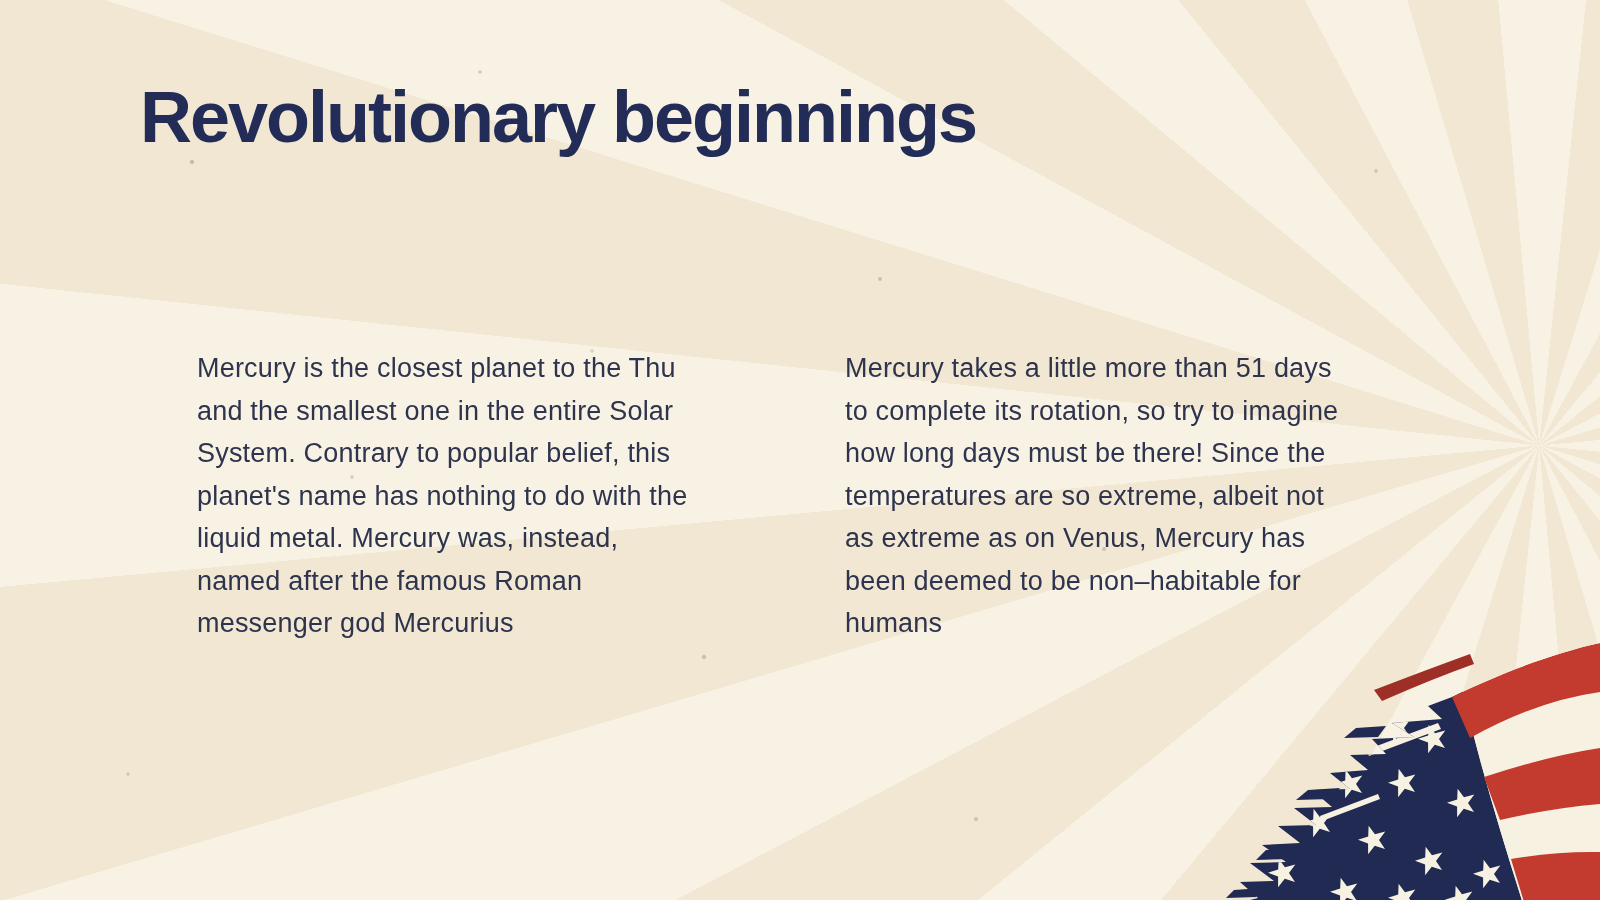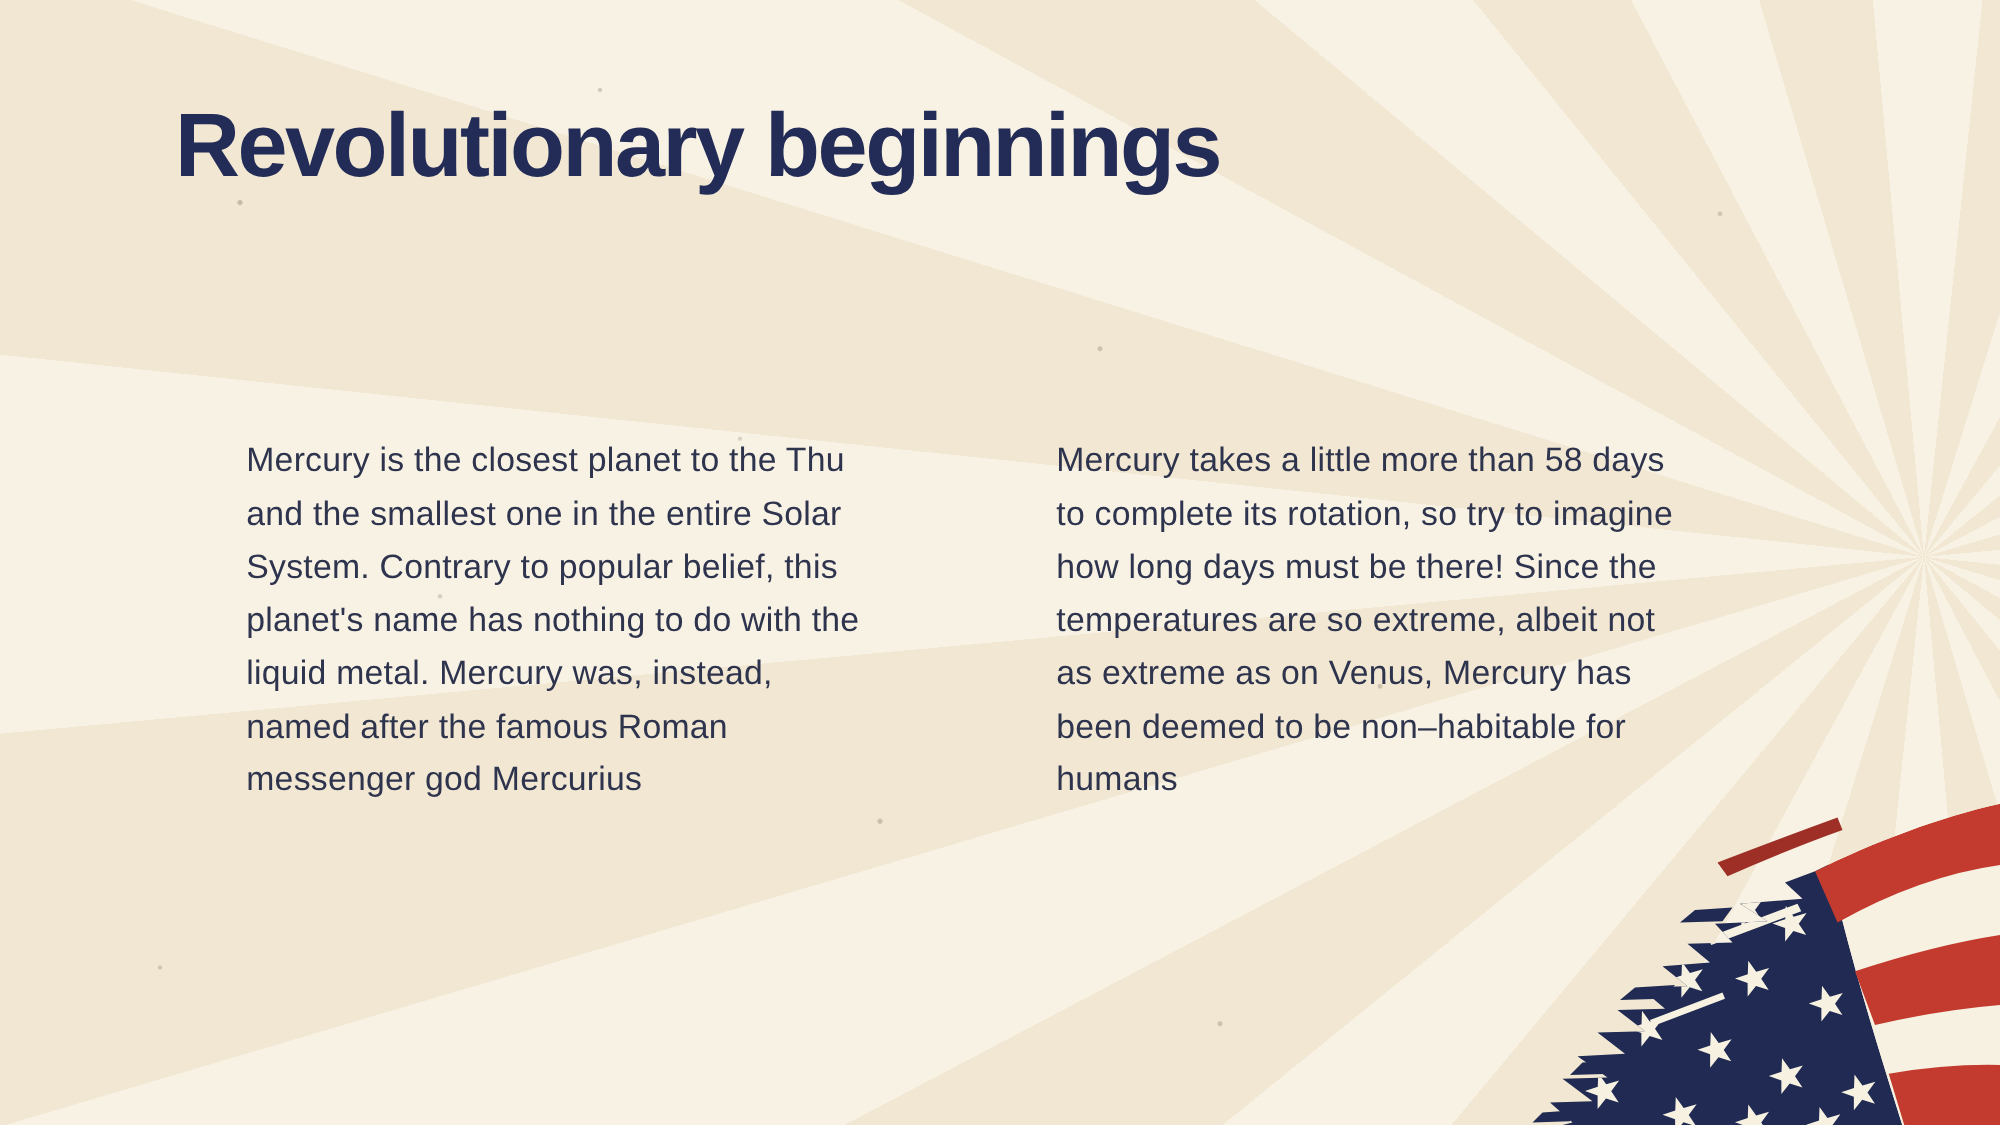--- a/index.html
+++ b/index.html
@@ -51,21 +51,21 @@
 </head>
 <body>
 
 <div class="slide">
   <div class="sunburst"></div>
 
   <div class="content">
     <h1 class="title">Revolutionary beginnings</h1>
     <div class="columns">
       <p class="col">Mercury is the closest planet to the Thu and the smallest one in the entire Solar System. Contrary to popular belief, this planet's name has nothing to do with the liquid metal. Mercury was, instead, named after the famous Roman messenger god Mercurius</p>
-      <p class="col">Mercury takes a little more than 58 days to complete its rotation, so try to imagine how long days must be there! Since the temperatures are so extreme, albeit not as extreme as on Venus, Mercury has been deemed to be non–habitable for humans</p>
+      <p class="col">Mercury takes a little more than 51 days to complete its rotation, so try to imagine how long days must be there! Since the temperatures are so extreme, albeit not as extreme as on Venus, Mercury has been deemed to be non–habitable for humans</p>
     </div>
   </div>
 
   <svg class="flag" viewBox="0 0 480 320" xmlns="http://www.w3.org/2000/svg" aria-hidden="true">
     <defs>
       <path id="star" d="M0,-15 L3.53,-4.85 L14.27,-4.64 L5.71,1.85 L8.82,12.14 L0,6 L-8.82,12.14 L-5.71,1.85 L-14.27,-4.64 L-3.53,-4.85 Z"></path>
       <clipPath id="tear">
         <path d="M 480,63
                  C 434,73 378,94 332,117
                  L 308,126 L 322,139 L 272,143 L 294,157 L 252,159 L 266,174

